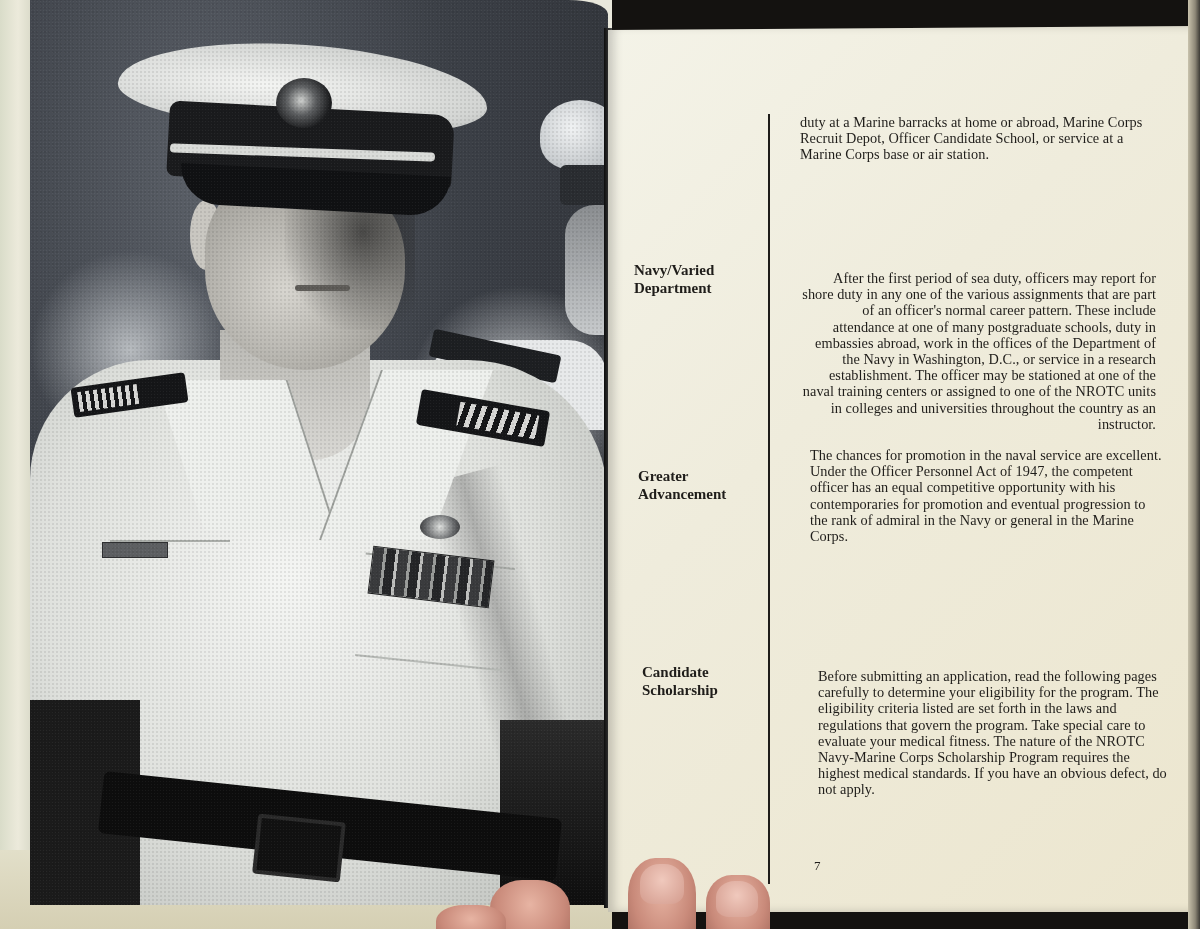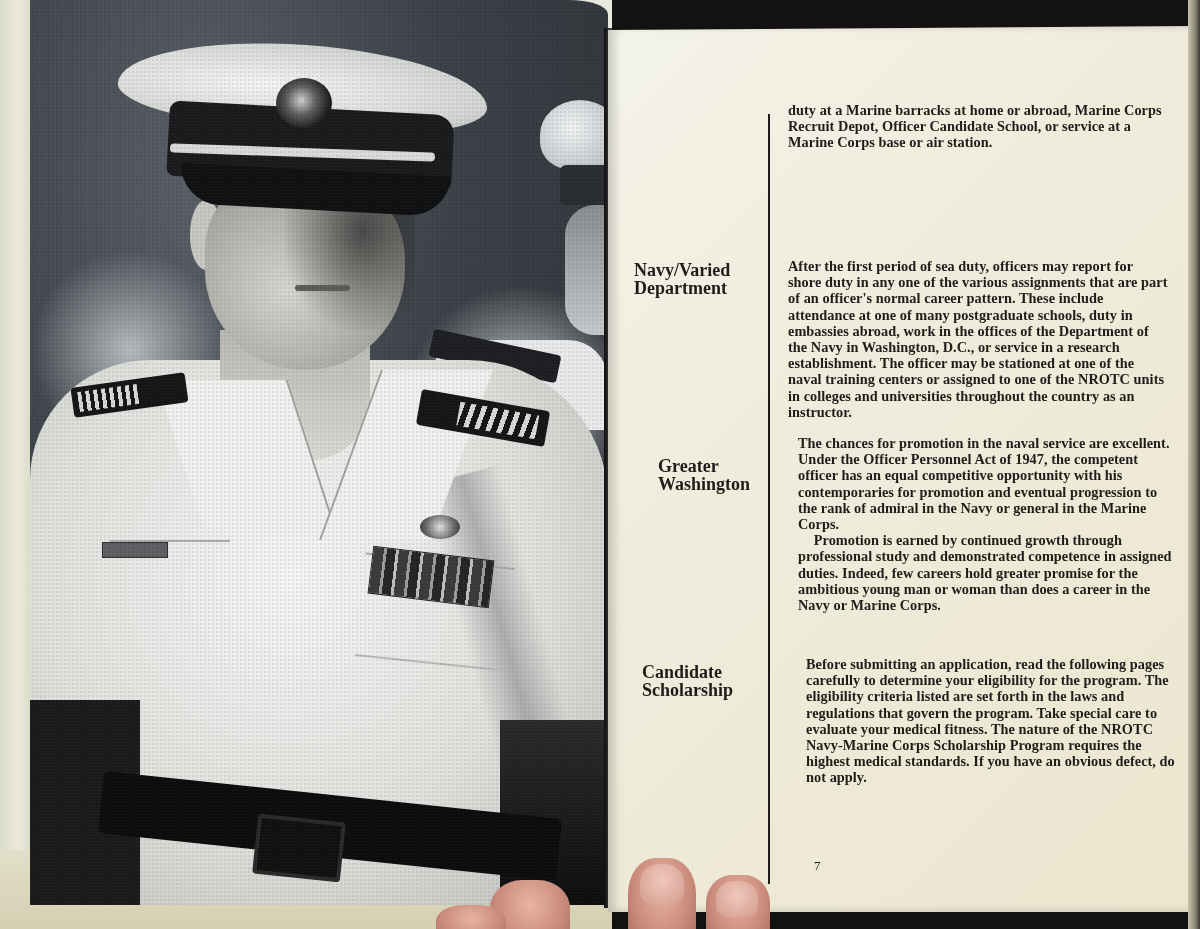--- a/index.html
+++ b/index.html
@@ -97,25 +97,25 @@
     .right-edge { position:absolute; left:1188px; top:0; width:12px; height:929px; background: linear-gradient(90deg, #c9c3ad, #8d8777 60%, #3c3a35); }
     .rule {
       position:absolute; left:160px; top:88px; width:2px; height:770px; background:#1e1c19;
     }
     .text-block {
       position:absolute; left:180px; width:380px;
       font-family: "Liberation Serif", serif; font-size: 14.3px; line-height: 16.2px;
       color:#1f1d1a; letter-spacing: 0.05px;
       text-align: left;
     }
-    .text-block p { margin: 0; font-weight: bold; }
+    .text-block p { margin: 12px; }
     .text-block p.indent { text-indent: 1.1em; }
     .side-head {
       position:absolute; left:26px; width:120px;
-      font-family: "Liberation Serif", serif; font-weight: bold; font-size: 18px; line-height: 17.5px;
+      font-family: "Liberation Serif", serif; font-weight: bold; font-size: 15px; line-height: 17.5px;
       color:#1f1d1a;
     }
     .page-number {
       position:absolute; left:206px; top:832px;
       font-family: "Liberation Serif", serif; font-size: 13px; color:#1f1d1a;
     }
     
     .finger { position:absolute; border-radius: 40% 40% 20% 20%; background: radial-gradient(ellipse at 50% 35%, #e7b4a3 0%, #c98a7a 60%, #a46a5c 100%); }
     .nail { position:absolute; border-radius: 45% 45% 30% 30%; background: radial-gradient(ellipse at 50% 40%, #f0c9bd, #d39b8d); }
   </style>
@@ -171,31 +171,30 @@
   <div class="rule"></div>
 
   <div class="text-block" style="top:76px;">
     <p>duty at a Marine barracks at home or abroad, Marine Corps Recruit Depot, Officer Candidate School, or service at a Marine Corps base or air station.</p>
   </div>
 
   <div class="side-head" style="top:236px;">
     <div>Navy/Varied</div>
     <div>Department</div>
   </div>
-  <div class="text-block" style="top:232px;">
+  <div class="text-block" style="top:232px;text-align:right;">
     <p>After the first period of sea duty, officers may report for shore duty in any one of the various assignments that are part of an officer's normal career pattern. These include attendance at one of many postgraduate schools, duty in embassies abroad, work in the offices of the Department of the Navy in Washington, D.C., or service in a research establishment. The officer may be stationed at one of the naval training centers or assigned to one of the NROTC units in colleges and universities throughout the country as an instructor.</p>
   </div>
 
-  <div class="side-head" style="top:432px; left:30px;margin-left:20px;">
+  <div class="side-head" style="top:442px; left:30px;">
     <div>Greater</div>
-    <div>Washington</div>
+    <div>Advancement</div>
   </div>
   <div class="text-block" style="top:409px; left:190px;">
     <p>The chances for promotion in the naval service are excellent. Under the Officer Personnel Act of 1947, the competent officer has an equal competitive opportunity with his contemporaries for promotion and eventual progression to the rank of admiral in the Navy or general in the Marine Corps.</p>
-    <p class="indent">Promotion is earned by continued growth through professional study and demonstrated competence in assigned duties. Indeed, few careers hold greater promise for the ambitious young man or woman than does a career in the Navy or Marine Corps.</p>
   </div>
 
   <div class="side-head" style="top:638px; left:34px;">
     <div>Candidate</div>
     <div>Scholarship</div>
   </div>
   <div class="text-block" style="top:630px; left:198px;">
     <p>Before submitting an application, read the following pages carefully to determine your eligibility for the program. The eligibility criteria listed are set forth in the laws and regulations that govern the program. Take special care to evaluate your medical fitness. The nature of the NROTC Navy-Marine Corps Scholarship Program requires the highest medical standards. If you have an obvious defect, do not apply.</p>
   </div>
 

